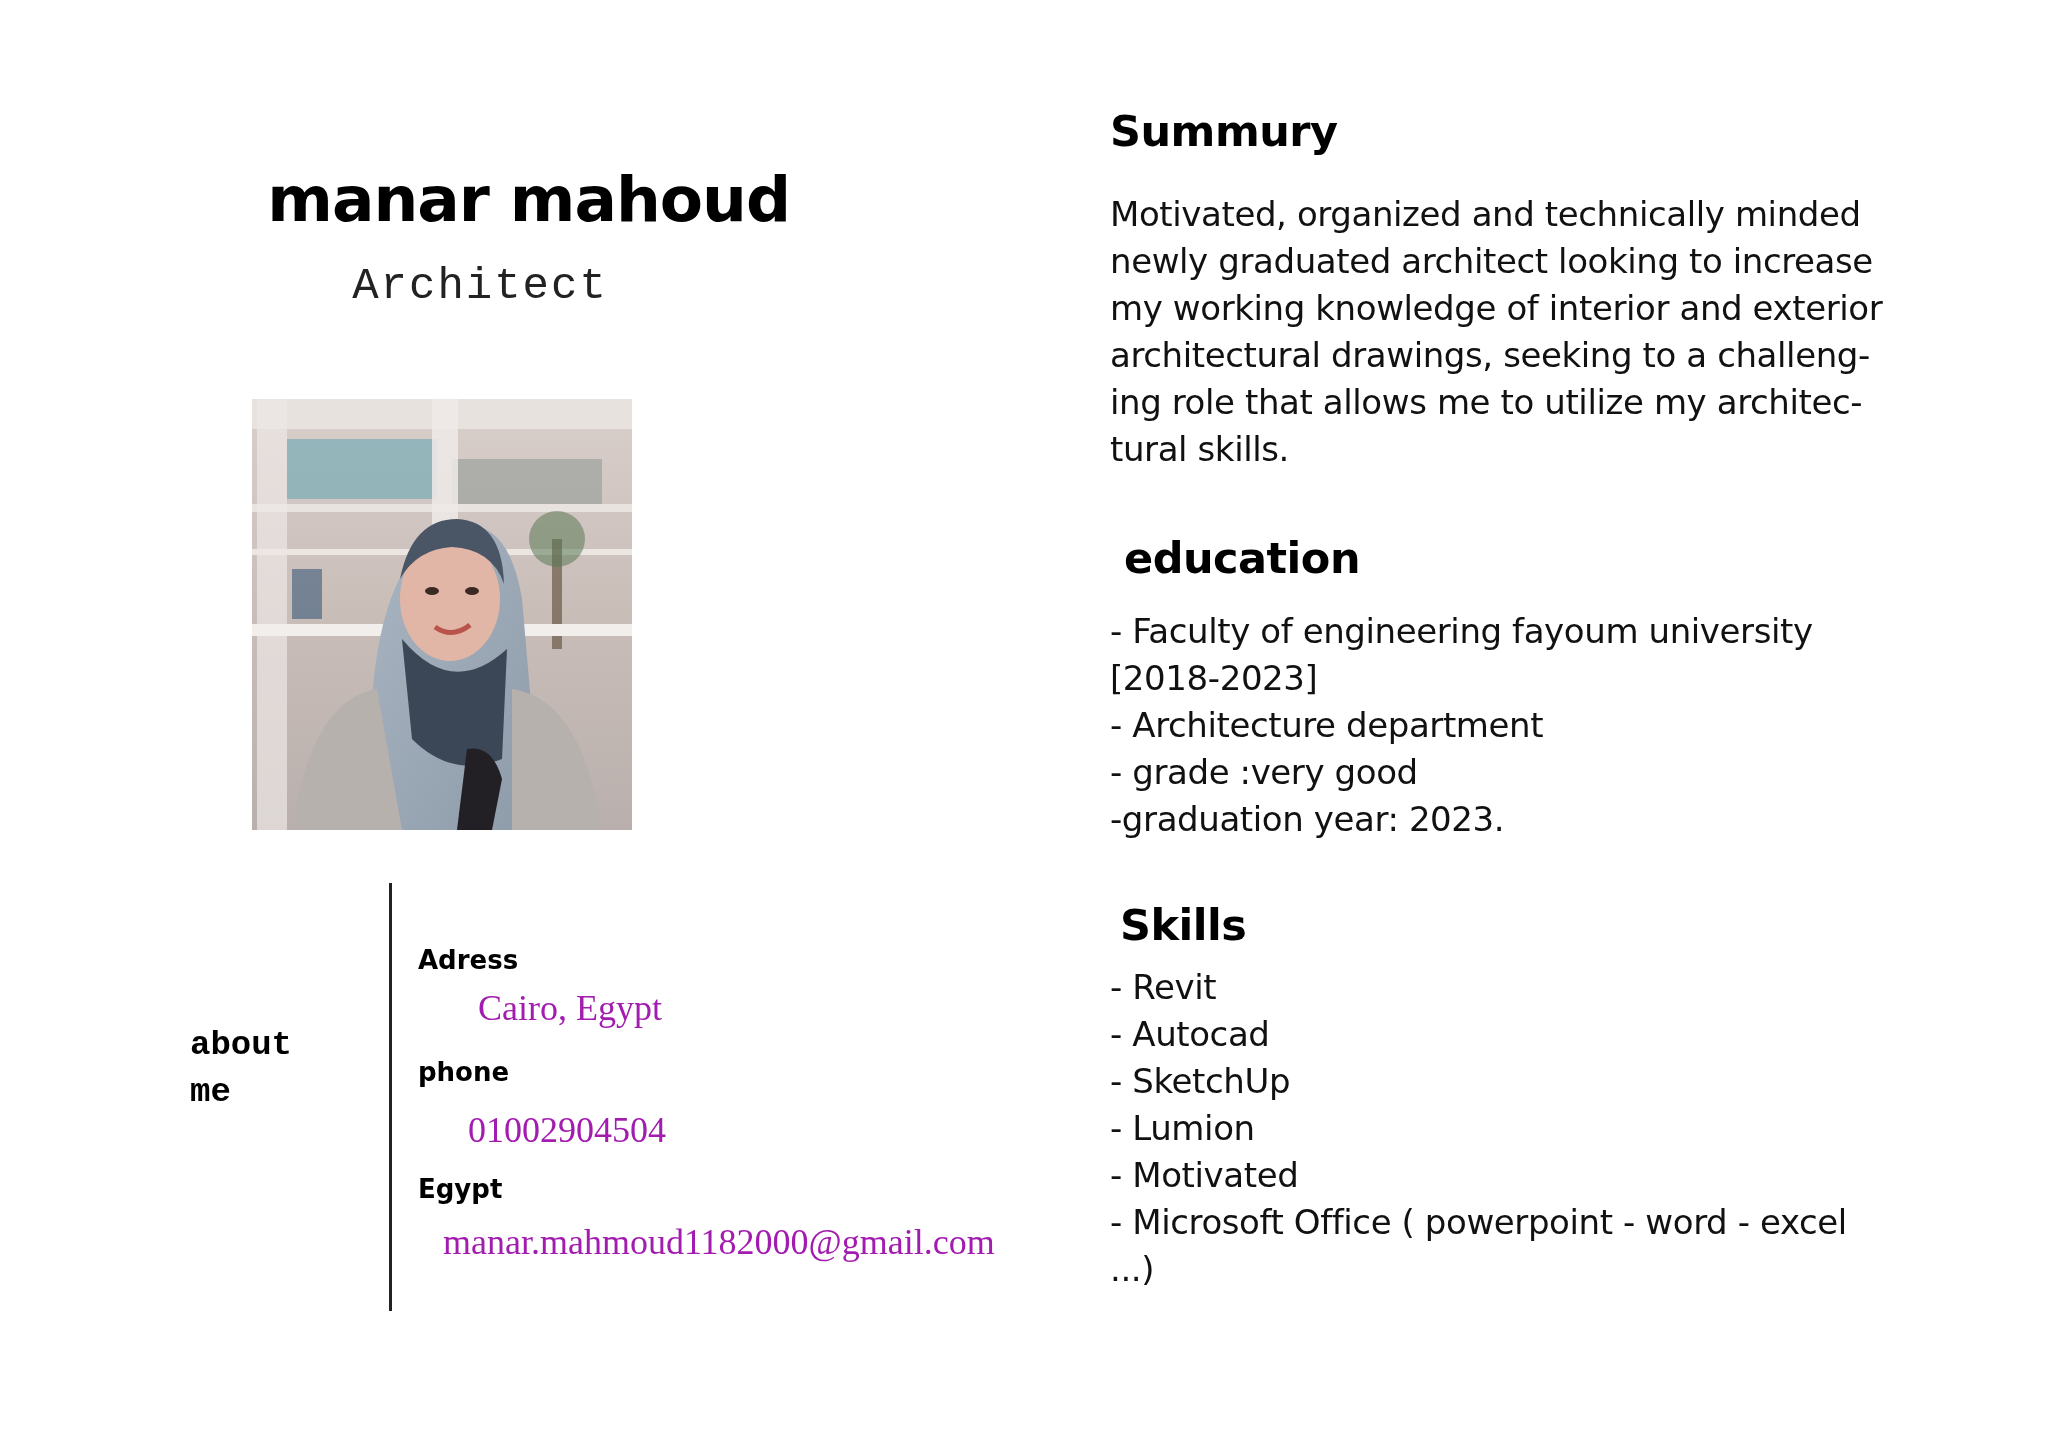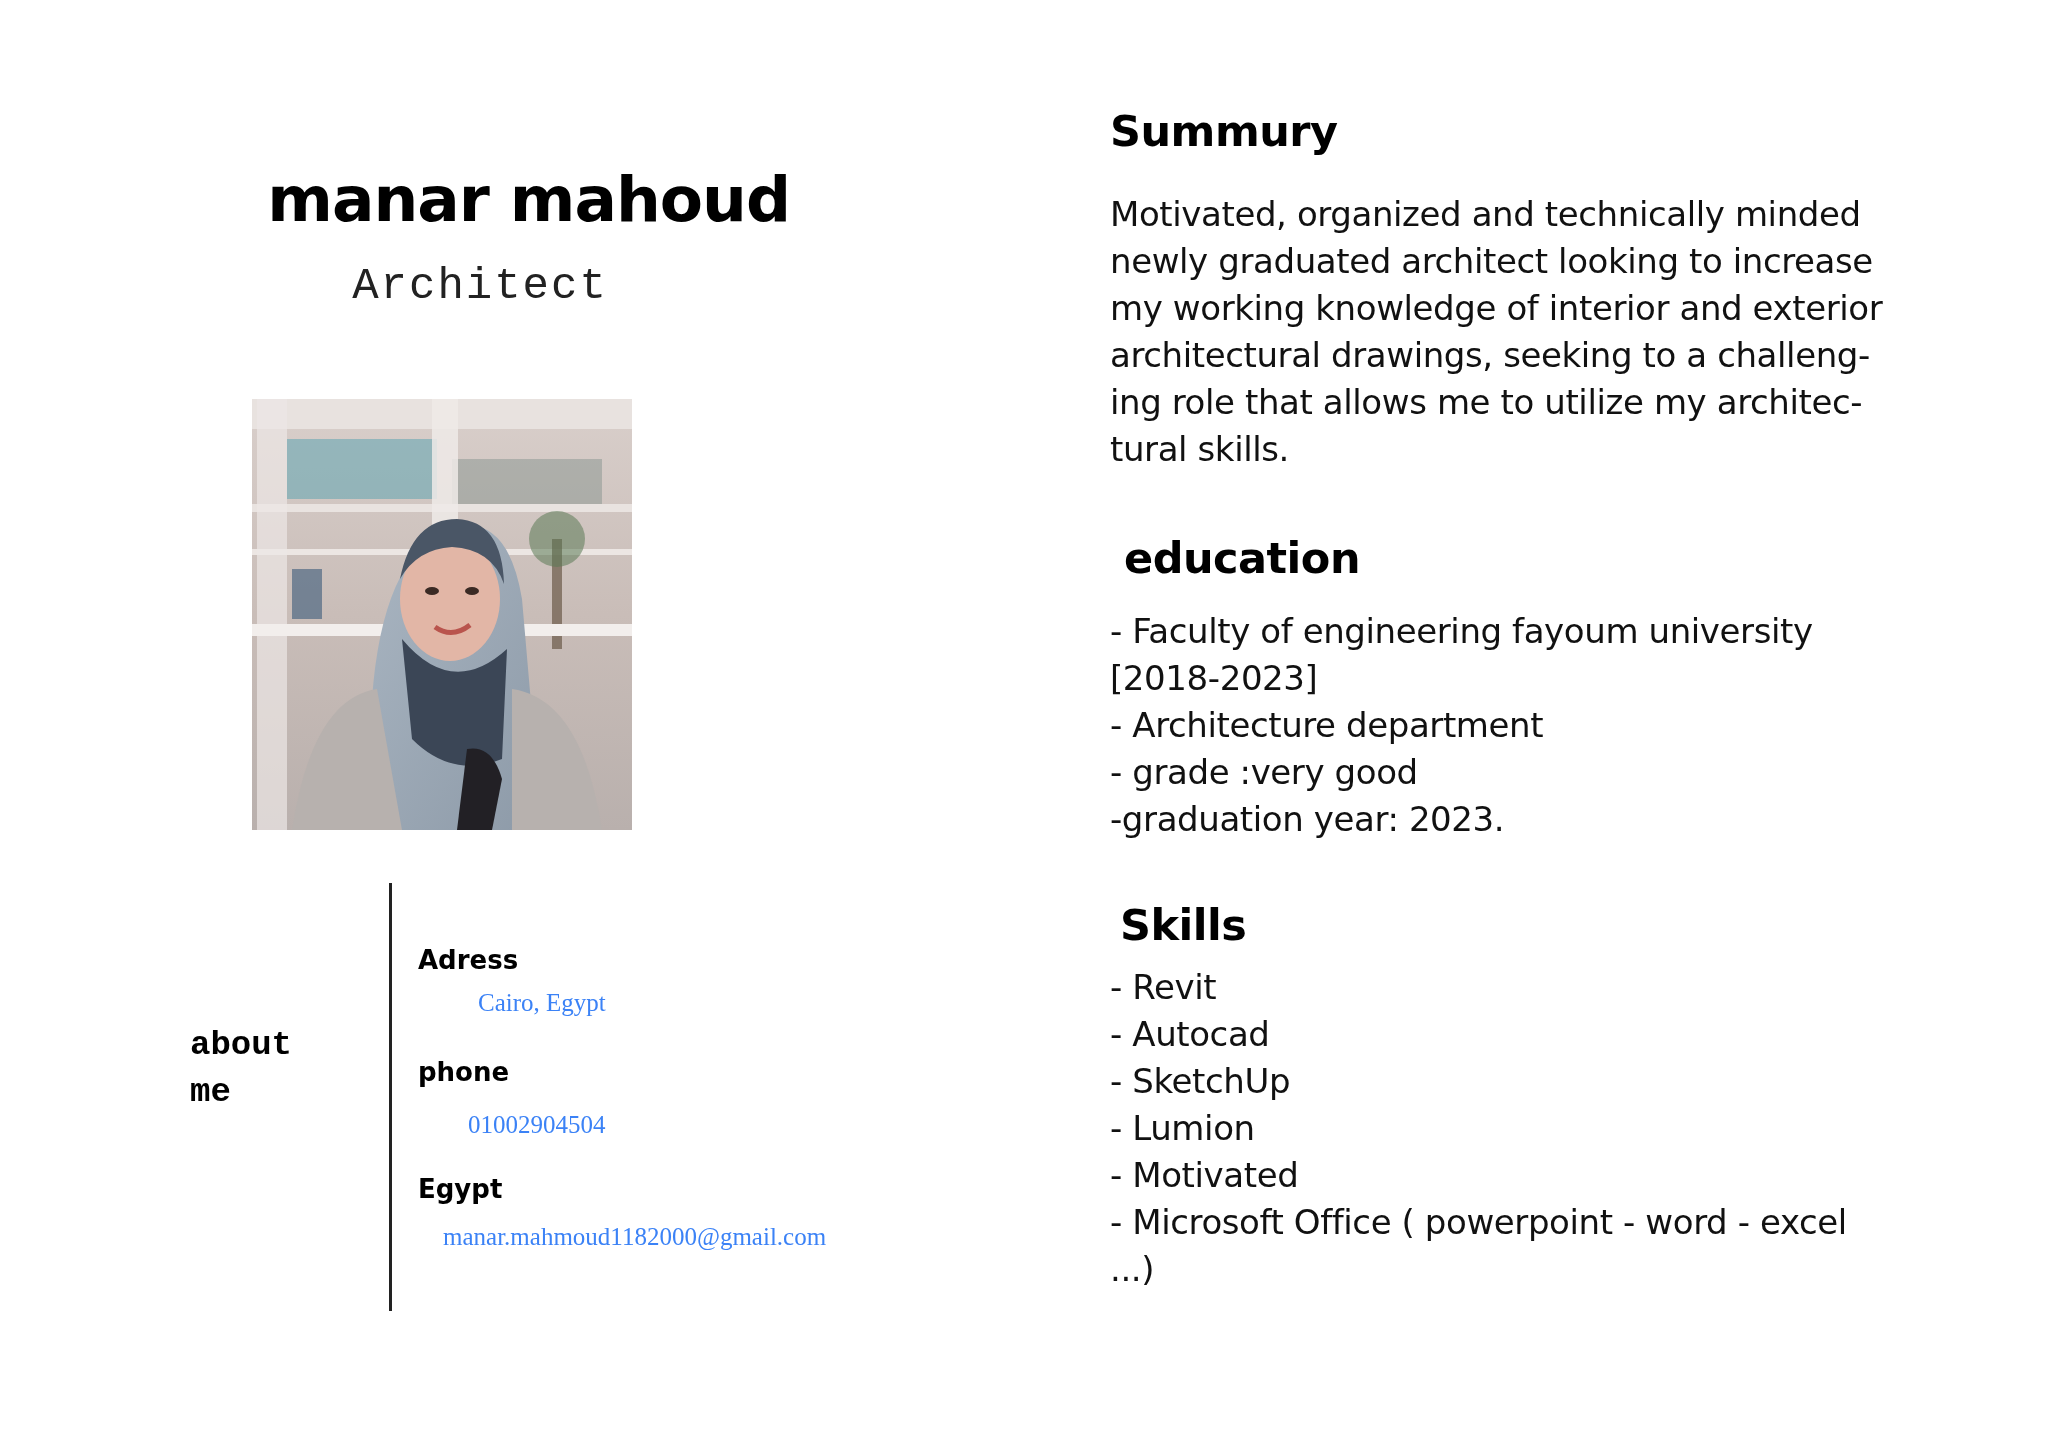--- a/index.html
+++ b/index.html
@@ -5,21 +5,21 @@
     html, body { margin: 0; padding: 0; background: #ffffff; }
     body { width: 2048px; height: 1449px; position: relative; overflow: hidden; color: #000; }
     .abs { position: absolute; }
     .name { left: 170px; top: 168px; width: 620px; text-align: right; font-family: "DejaVu Sans", sans-serif; font-weight: bold; font-size: 63px; letter-spacing: -1px; line-height: 1; }
     .role { left: 170px; top: 264px; width: 620px; text-align: center; font-family: "Liberation Mono", monospace; font-size: 44px; letter-spacing: 2px; line-height: 1; color: #222; }
     .photo { left: 252px; top: 399px; width: 380px; height: 431px; overflow: hidden; }
     .photo svg { display: block; }
     .vline { left: 389px; top: 883px; width: 3px; height: 428px; background: #222; }
     .about { left: 190px; top: 1022px; width: 155px; text-align: left; font-family: Liberation Mono, monospace; font-weight: bold; font-size: 34px; line-height: 47px; }
     .clabel { font-family: "DejaVu Sans", sans-serif; font-weight: bold; font-size: 26px; line-height: 1; }
-    .cvalue { font-family: "Liberation Serif", serif; font-size: 25px; line-height: 1; color: #3b82f6; }
+    .cvalue { font-family: "Liberation Serif", serif; font-size: 36px; line-height: 1; color: #a21caf; }
     .h2 { font-family: "DejaVu Sans", sans-serif; font-weight: bold; font-size: 43px; line-height: 1; letter-spacing: -0.5px; }
     .body-text { font-family: "DejaVu Sans", sans-serif; font-size: 34px; line-height: 47px; color: #111; letter-spacing: -0.4px; }
     .list { margin: 0; padding: 0; list-style: none; }
     .list li { white-space: nowrap; }
   </style>
 </head>
 <body>
 
 <div class="abs name">manar mahoud</div>
 <div class="abs role">Architect</div>

